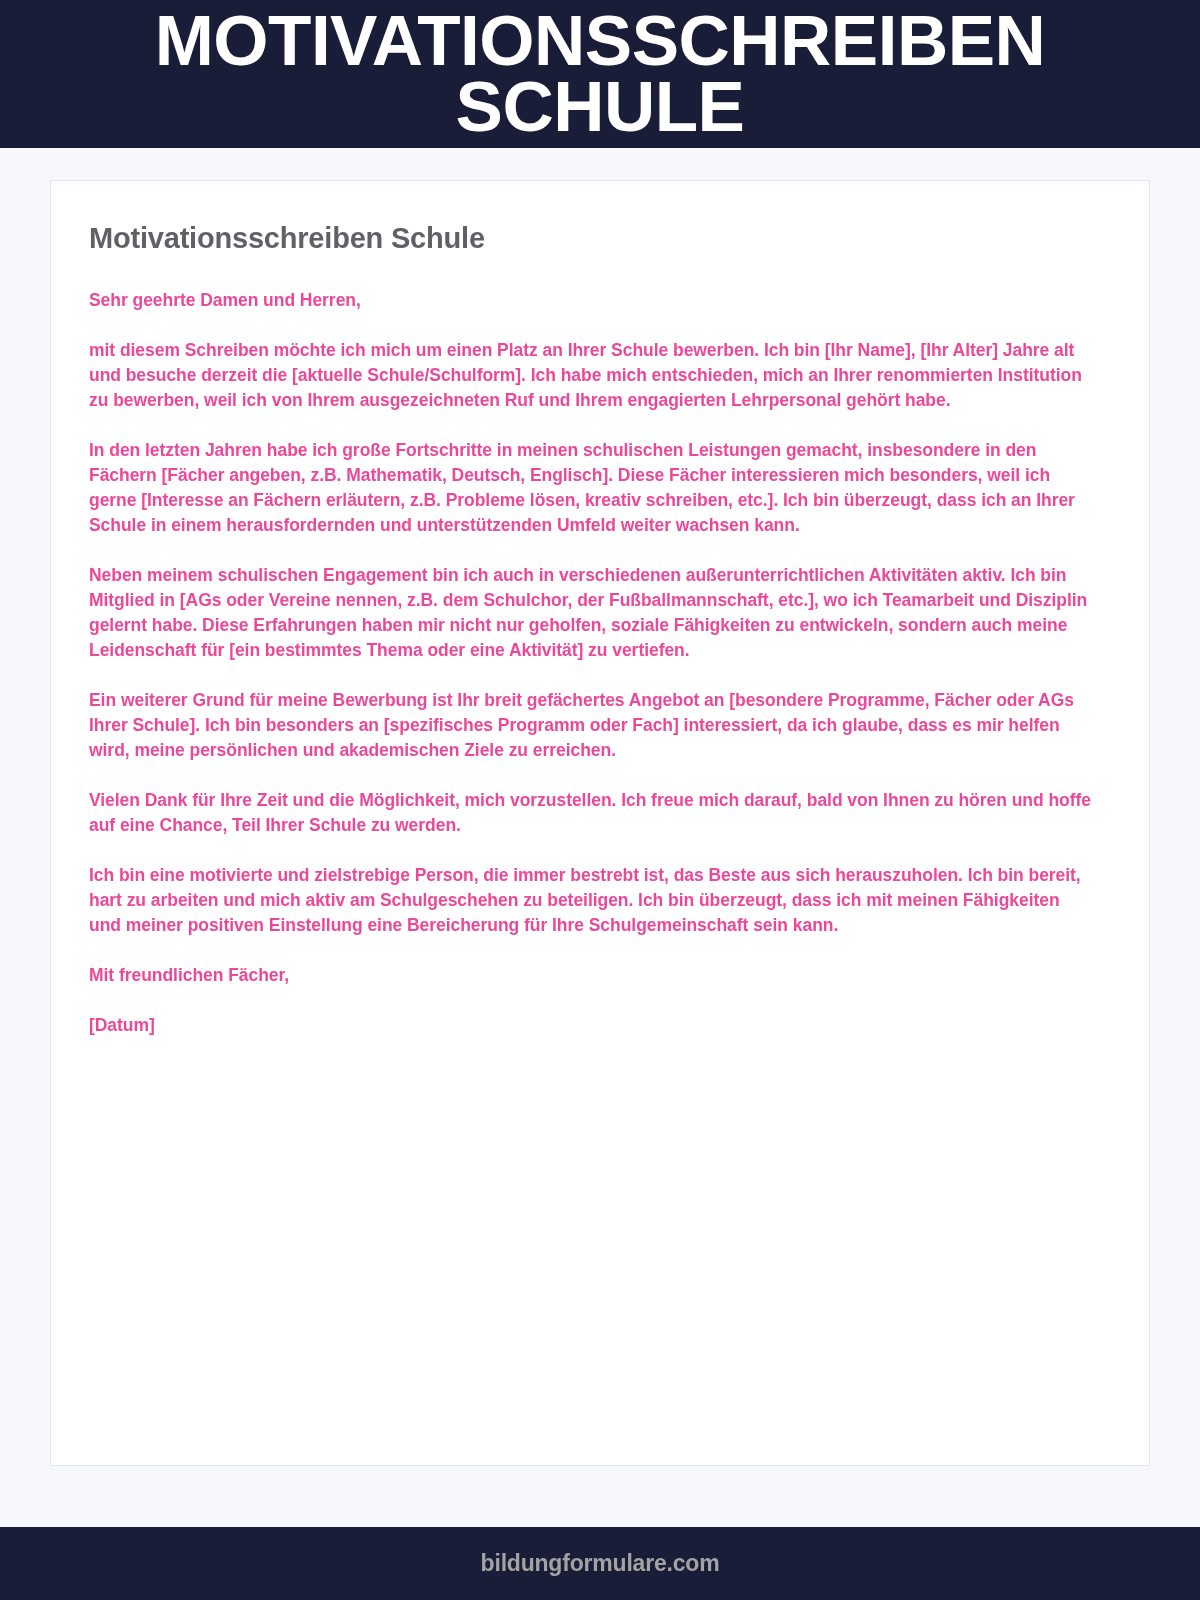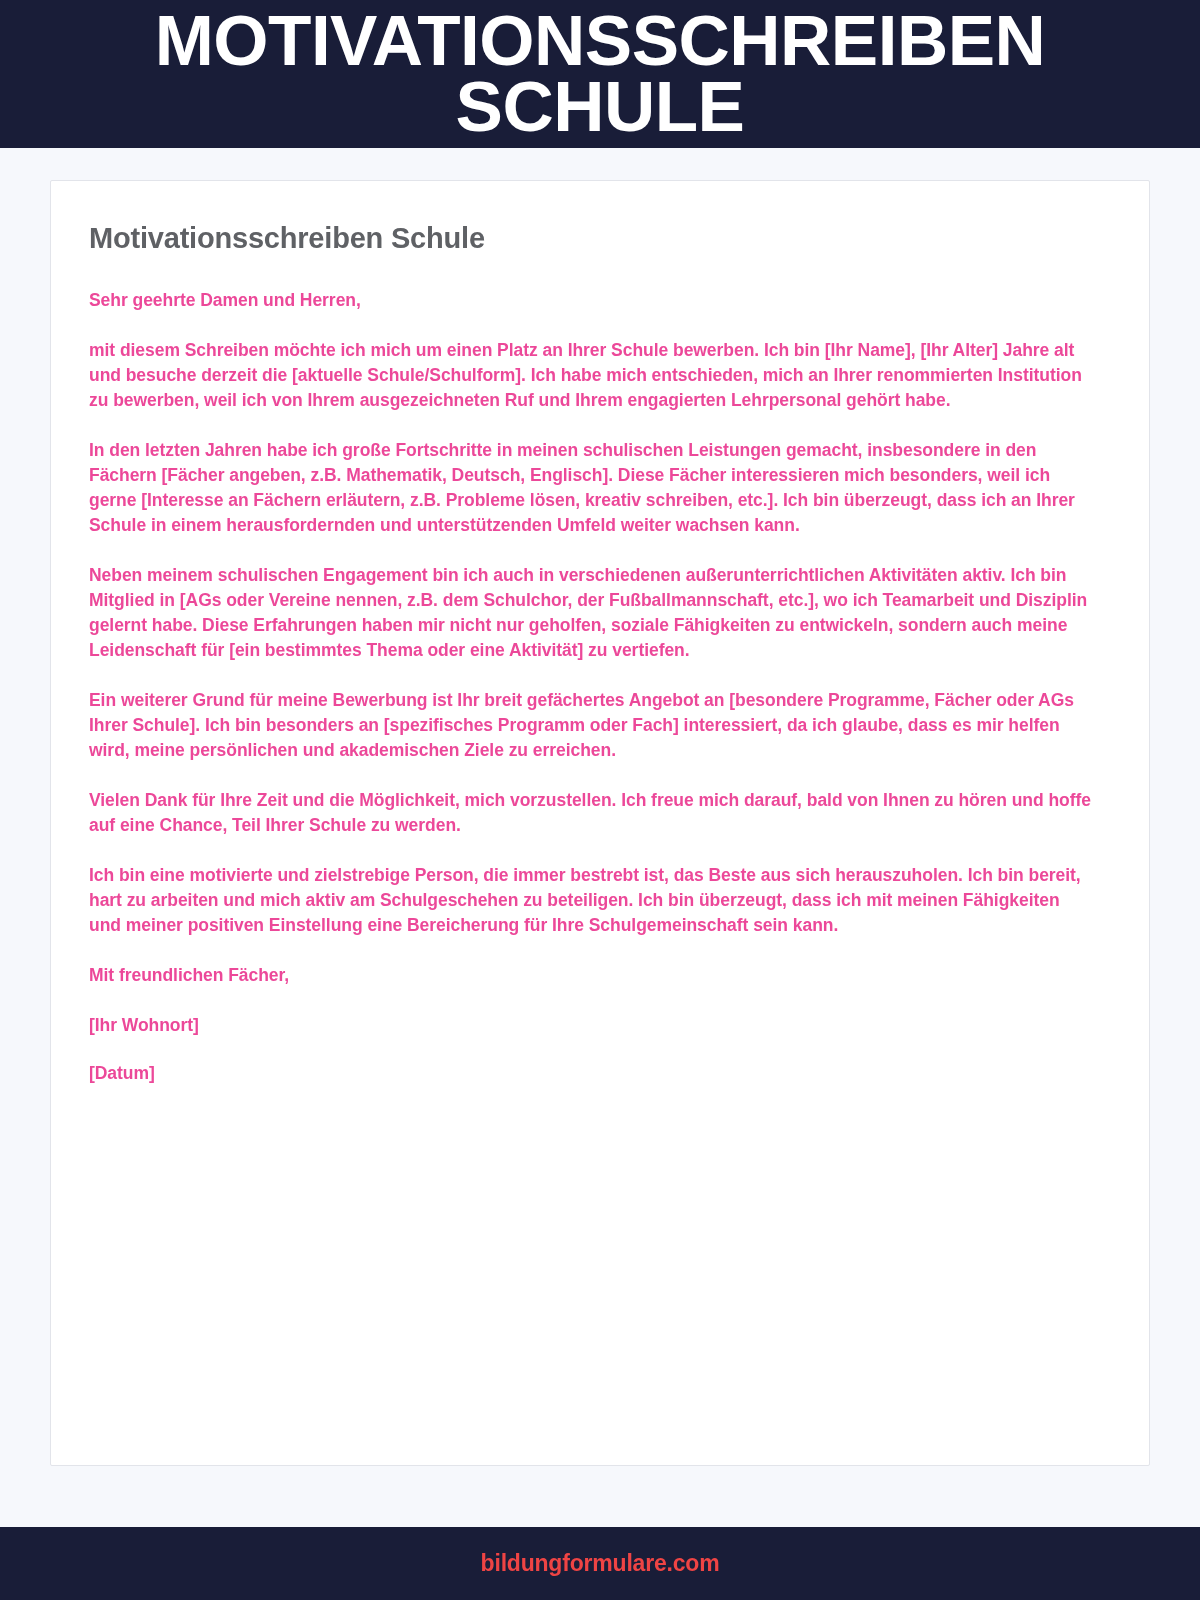--- a/index.html
+++ b/index.html
@@ -77,21 +77,21 @@
 
   
   .site-footer {
     background: #191d38;
     height: 73px;
     display: flex;
     align-items: center;
     justify-content: center;
   }
   .site-footer .footer-text {
-    color: #ef4444;
+    color: #a3a3a3;
     font-size: 23px;
     font-weight: bold;
     letter-spacing: -0.2px;
   }
 </style>
 </head>
 <body>
 
 <header class="site-header">
   <h1>MOTIVATIONSSCHREIBEN SCHULE</h1>
@@ -108,21 +108,20 @@
 
       <p>mit diesem Schreiben möchte ich mich um einen Platz an Ihrer Schule bewerben. Ich bin [Ihr Name], [Ihr Alter] Jahre alt und besuche derzeit die [aktuelle Schule/Schulform]. Ich habe mich entschieden, mich an Ihrer renommierten Institution zu bewerben, weil ich von Ihrem ausgezeichneten Ruf und Ihrem engagierten Lehrpersonal gehört habe.</p>
       <p>In den letzten Jahren habe ich große Fortschritte in meinen schulischen Leistungen gemacht, insbesondere in den Fächern [Fächer angeben, z.B. Mathematik, Deutsch, Englisch]. Diese Fächer interessieren mich besonders, weil ich gerne [Interesse an Fächern erläutern, z.B. Probleme lösen, kreativ schreiben, etc.]. Ich bin überzeugt, dass ich an Ihrer Schule in einem herausfordernden und unterstützenden Umfeld weiter wachsen kann.</p>
       <p>Neben meinem schulischen Engagement bin ich auch in verschiedenen außerunterrichtlichen Aktivitäten aktiv. Ich bin Mitglied in [AGs oder Vereine nennen, z.B. dem Schulchor, der Fußballmannschaft, etc.], wo ich Teamarbeit und Disziplin gelernt habe. Diese Erfahrungen haben mir nicht nur geholfen, soziale Fähigkeiten zu entwickeln, sondern auch meine Leidenschaft für [ein bestimmtes Thema oder eine Aktivität] zu vertiefen.</p>
       <p>Ein weiterer Grund für meine Bewerbung ist Ihr breit gefächertes Angebot an [besondere Programme, Fächer oder AGs Ihrer Schule]. Ich bin besonders an [spezifisches Programm oder Fach] interessiert, da ich glaube, dass es mir helfen wird, meine persönlichen und akademischen Ziele zu erreichen.</p>
       <p>Vielen Dank für Ihre Zeit und die Möglichkeit, mich vorzustellen. Ich freue mich darauf, bald von Ihnen zu hören und hoffe auf eine Chance, Teil Ihrer Schule zu werden.</p>
       <p>Ich bin eine motivierte und zielstrebige Person, die immer bestrebt ist, das Beste aus sich herauszuholen. Ich bin bereit, hart zu arbeiten und mich aktiv am Schulgeschehen zu beteiligen. Ich bin überzeugt, dass ich mit meinen Fähigkeiten und meiner positiven Einstellung eine Bereicherung für Ihre Schulgemeinschaft sein kann.</p>
 
       <p>Mit freundlichen Fächer,</p>
 
-      <p class="sig-line">[Ihr Wohnort]</p>
       <p class="sig-line">[Datum]</p>
 
     </div>
   </article>
 </main>
 
 <footer class="site-footer">
   <span class="footer-text">bildungformulare.com</span>
 </footer>
 

